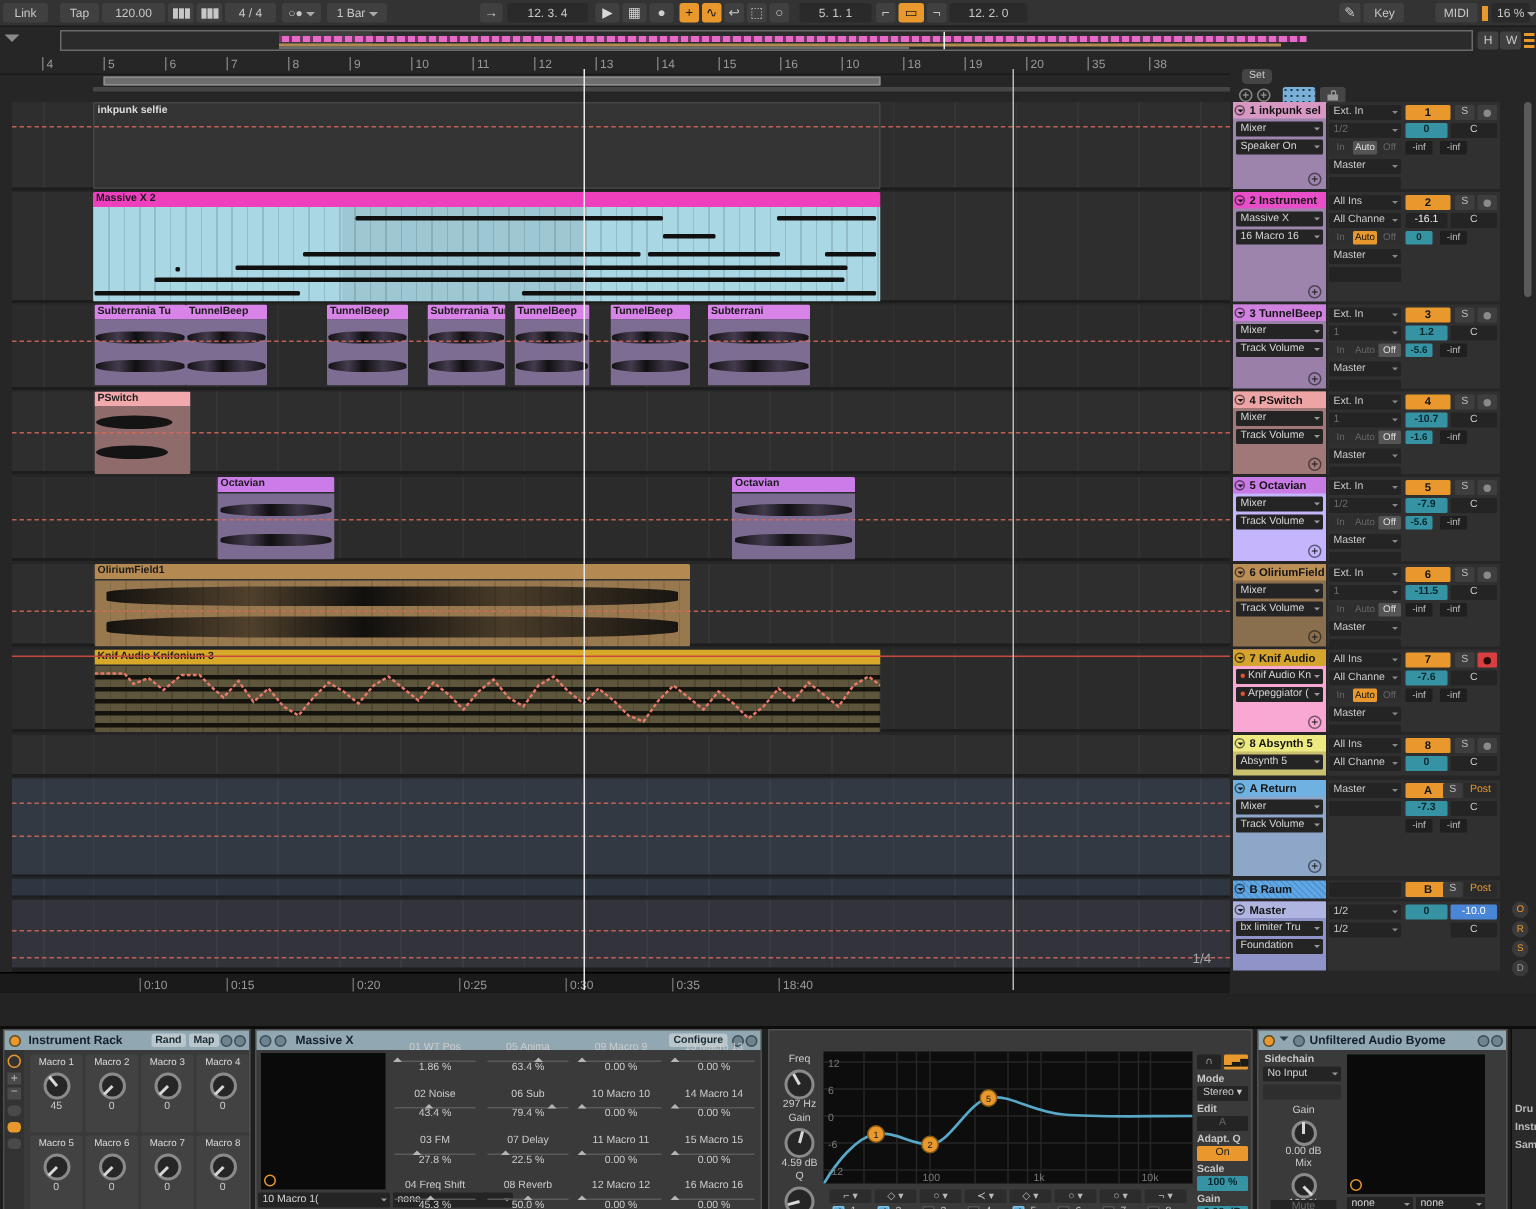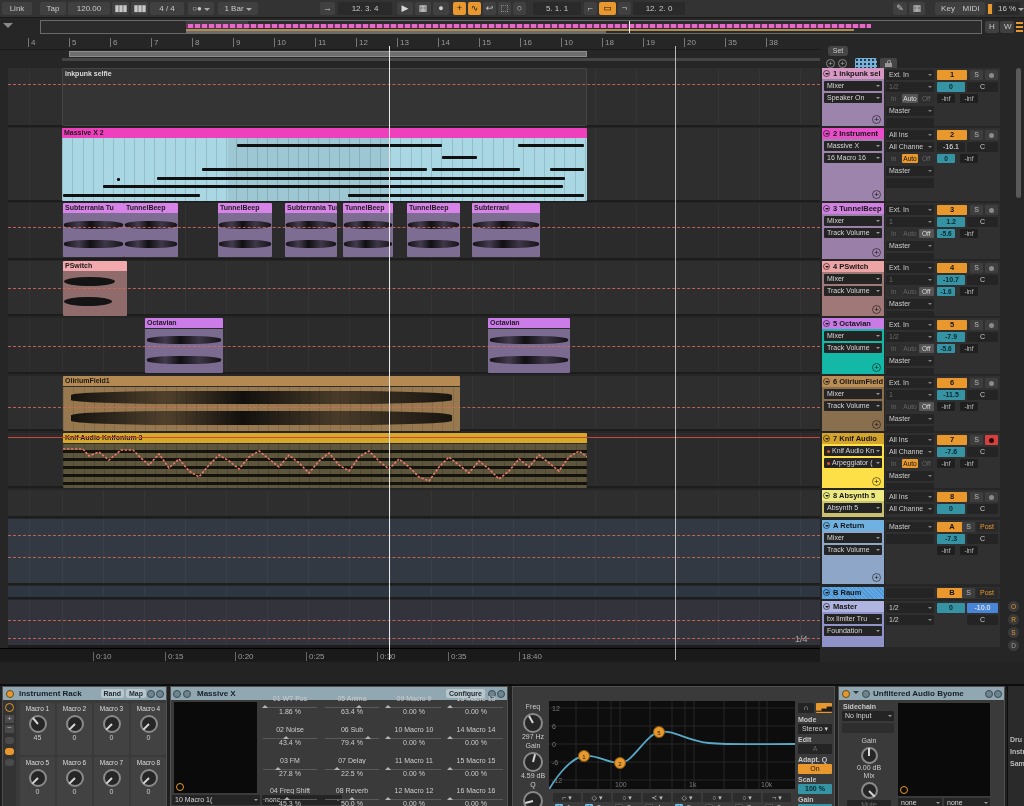--- a/index.html
+++ b/index.html
@@ -127,21 +127,21 @@
   <div class="tb icon" style="left:513px;width:13px">○</div>
 
   <div class="tb dark" style="left:533px;width:48px">5. 1. 1</div>
   <div class="tb icon" style="left:584px;width:13px">⌐</div>
   <div class="tb icon orange" style="left:599px;width:17px">▭</div>
   <div class="tb icon" style="left:618px;width:13px">¬</div>
   <div class="tb dark" style="left:633px;width:52px">12. 2. 0</div>
 
   <div class="tb icon" style="left:893px;width:14px">✎</div>
   <div class="tb icon" style="left:909px;width:16px">▦</div>
-  <div class="tb" style="left:935px;width:26px">Key</div>
+  <div class="tb" style="left:910px;width:26px">Key</div>
   <div class="tb" style="left:957px;width:28px">MIDI</div>
   <div class="abs" style="left:988px;top:4px;width:4px;height:10px;background:#e8982c"></div>
   <div class="tb dark" style="left:994px;width:26px"><span>16 %</span><span class="caret"></span></div>
 </div>
 
 <div id="overview">
   <div class="abs" style="left:3px;top:5px;width:0;height:0;border:5px solid transparent;border-top-color:#8a8a8a"></div>
   <div id="ovframe">
     <div class="abs" style="left:145px;top:0;width:62px;height:12px;background:#3d3d3d"></div>
     <div class="abs" style="left:145px;top:3px;width:685px;height:4px;background:#e86ac8;background-image:repeating-linear-gradient(90deg,rgba(0,0,0,.5) 0 2px,transparent 2px 7px)"></div>
@@ -321,21 +321,21 @@
   <div class="redline" style="top:521px"></div>
   <div class="redline" style="top:584px"></div>
   <div class="redline" style="top:602px"></div>
   <div class="abs" style="left:8px;top:401px;width:812px;height:0;border-top:1px solid #c84840"></div>
 
   <div class="playhead" style="left:389px"></div>
   <div class="playhead" style="left:675px;opacity:.75"></div>
 
   <div class="abs" style="left:0;top:612px;width:820px;height:14px;background:#1a1a1a;border-top:1px solid #000">
     <span class="timelbl" style="left:93px">0:10</span>
-    <span class="timelbl" style="left:165px">0:15</span>
+    <span class="timelbl" style="left:151px">0:15</span>
     <span class="timelbl" style="left:235px">0:20</span>
     <span class="timelbl" style="left:306px">0:25</span>
     <span class="timelbl" style="left:377px">0:30</span>
     <span class="timelbl" style="left:448px">0:35</span>
     <span class="timelbl" style="left:519px">18:40</span>
   </div>
   <div class="abs" style="left:795px;top:598px;color:#aaa;font-size:9px">1/4</div>
 
   <div class="abs" style="left:828px;top:10px;width:20px;height:10px;background:#454545;border-radius:3px;color:#ccc;font-size:7px;line-height:10px;text-align:center">Set</div>
   <div class="abs" style="left:826px;top:23px;width:9px;height:9px;border:1px solid #888;border-radius:50%;color:#aaa;font-size:8px;line-height:7px;text-align:center">+</div>
@@ -459,21 +459,21 @@
     <span class="sb">S</span>
     <span class="armb"></span>
     <span class="volb teal">-10.7</span>
     <span class="panb">C</span>
     <span class="met1 teal">-1.6</span>
     <span class="met2">-inf</span>
   </div>
 </div>
 
 <div class="trk" style="top:318px;height:56px">
-  <div class="tcol" style="background:#14b8a6">
+  <div class="tcol" style="background:#c4b5fd">
     <div class="tname" style="background:#c87be4"><span class="fold"></span><span>5 Octavian</span></div>
     <div class="ddb" style="top:13px"><span>Mixer</span></div>
     <div class="ddb" style="top:25px"><span>Track Volume</span></div>
     <div class="plus">+</div>
   </div>
   <div class="iocol">
     <div class="iob" style="top:2px"><span>Ext. In</span></div>
     <div class="iob dim" style="top:14px"><span>1/2</span></div>
     <div class="mon" style="top:26px">
         <span class="mb">In</span>
@@ -517,21 +517,21 @@
     <span class="sb">S</span>
     <span class="armb"></span>
     <span class="volb teal">-11.5</span>
     <span class="panb">C</span>
     <span class="met1">-inf</span>
     <span class="met2">-inf</span>
   </div>
 </div>
 
 <div class="trk" style="top:433px;height:55px">
-  <div class="tcol" style="background:#fde047">
+  <div class="tcol" style="background:#f9a8d4">
     <div class="tname" style="background:#d5a42c"><span class="fold"></span><span>7 Knif Audio</span></div>
     <div class="ddb reddot" style="top:13px"><span>Knif Audio Kn</span></div>
     <div class="ddb reddot" style="top:25px"><span>Arpeggiator (</span></div>
     <div class="plus">+</div>
   </div>
   <div class="iocol">
     <div class="iob" style="top:2px"><span>All Ins</span></div>
     <div class="iob" style="top:14px"><span>All Channe</span></div>
     <div class="mon" style="top:26px">
         <span class="mb">In</span>

